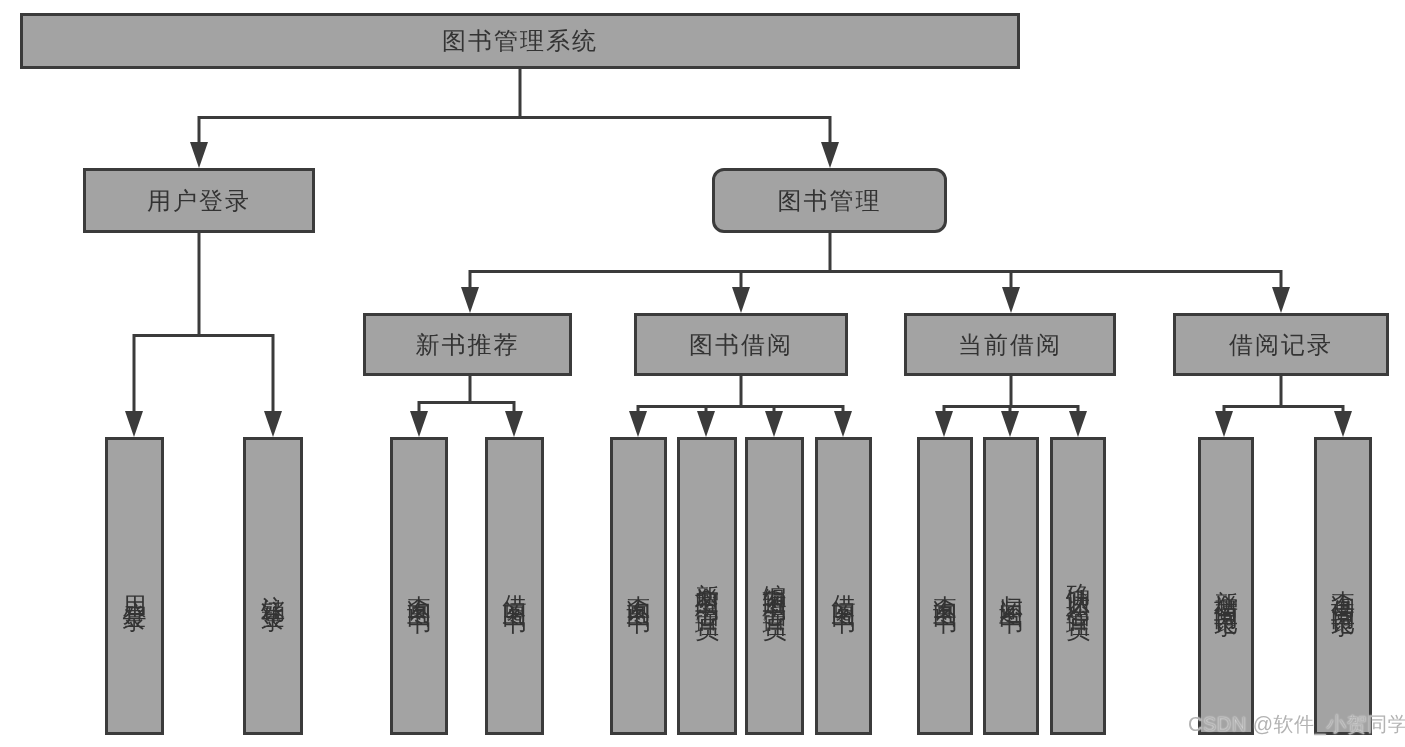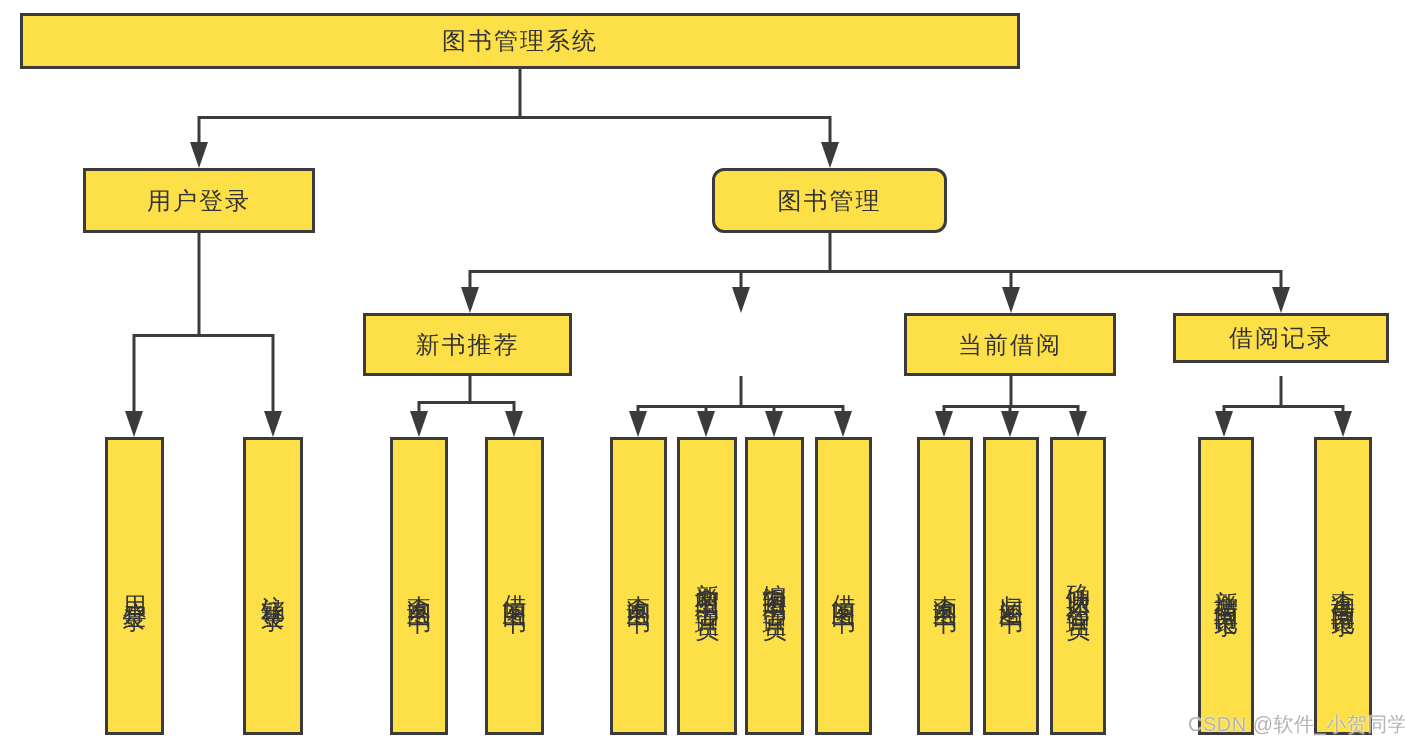--- a/index.html
+++ b/index.html
@@ -17,35 +17,35 @@
     left: 0; top: 0;
     width: 1405px; height: 747px;
     z-index: 1;
   }
   .connector-svg line { stroke: #3b3b3b; stroke-width: 3; }
   .connector-svg polygon { fill: #3b3b3b; }
   .node {
     position: absolute;
     box-sizing: border-box;
     border: 3px solid #3b3b3b;
-    background: #fde047;
+    background: #a3a3a3;
     display: flex;
     align-items: center;
     justify-content: center;
     color: #333333;
     z-index: 2;
   }
   .node-h { font-size: 24px; letter-spacing: 2px; }
   .root-box   { left: 20px;  top: 13px;  width: 1000px; height: 56px; }
   .l2-user    { left: 83px;  top: 168px; width: 232px;  height: 65px; }
   .l2-book    { left: 712px; top: 168px; width: 235px;  height: 65px; border-radius: 12px; }
   .l3-recom   { left: 363px; top: 313px; width: 209px;  height: 63px; }
   .l3-borrow  { left: 634px; top: 313px; width: 214px;  height: 63px; }
   .l3-current { left: 904px; top: 313px; width: 212px;  height: 63px; }
-  .l3-records { left: 1173px;top: 313px; width: 216px;  height: 50px; }
+  .l3-records { left: 1173px;top: 313px; width: 216px;  height: 63px; }
   .leaf {
     top: 437px;
     height: 298px;
   }
   .leaf .vtext {
     writing-mode: vertical-rl;
     text-orientation: mixed;
     font-size: 24px;
     letter-spacing: 5px;
     line-height: 1;
@@ -164,20 +164,23 @@
   <div class="node node-h l2-user">
     <span>用户登录</span>
   </div>
   <div class="node node-h l2-book">
     <span>图书管理</span>
   </div>
 
   <div class="node node-h l3-recom">
     <span>新书推荐</span>
   </div>
+  <div class="node node-h l3-borrow">
+    <span>图书借阅</span>
+  </div>
   <div class="node node-h l3-current">
     <span>当前借阅</span>
   </div>
   <div class="node node-h l3-records">
     <span>借阅记录</span>
   </div>
 
   <div class="node leaf leaf-1">
     <span class="vtext">用户登录</span>
   </div>

